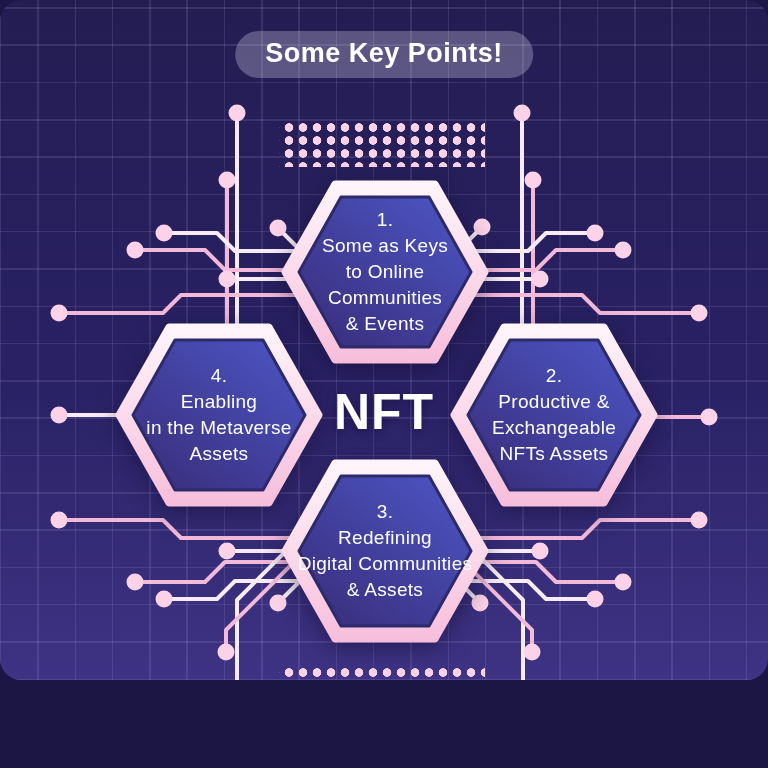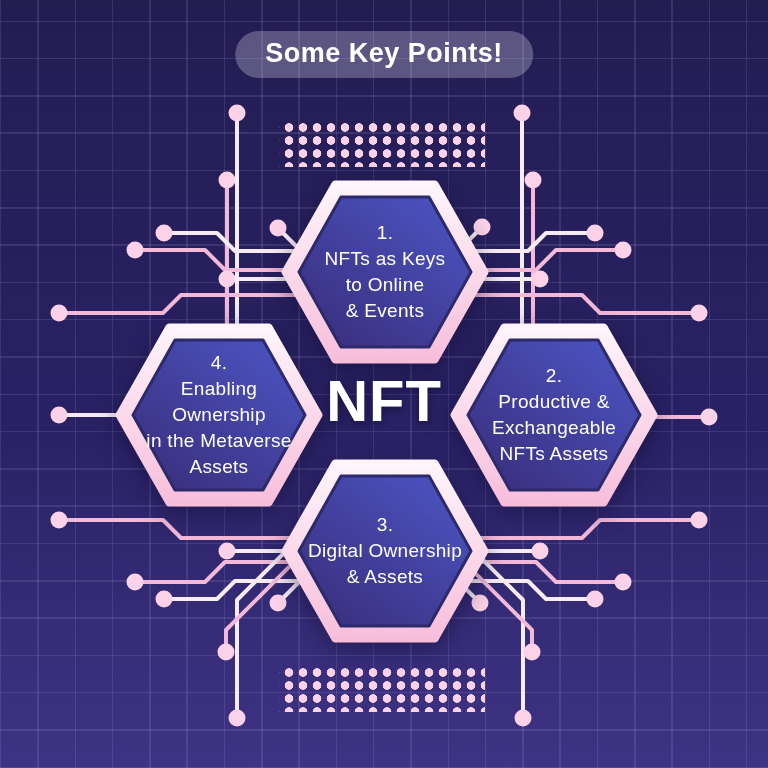--- a/index.html
+++ b/index.html
@@ -12,26 +12,27 @@
     --hex-border-top:#fff5fa;
     --hex-border-bottom:#f7bedb;
     --hex-fill-start:#4b53c0;
     --hex-fill-end:#3a2f7e;
     --hex-inner-stroke:#2c2a6a;
     --text-white:#ffffff;
     --pill-bg:rgba(238,232,252,0.28);
   }
   html,body{margin:0;padding:0;background:#1c1644;}
   .canvas{
-    position:relative;width:768px;height:768px;margin:0 auto;overflow:hidden;
+    position:relative;width:768px;height:680px;margin:0 auto;overflow:hidden;
     font-family:"Liberation Sans","DejaVu Sans",sans-serif;
     background-image:
       repeating-linear-gradient(0deg, rgba(185,175,235,.15) 0 1.5px, transparent 1.5px 37.3px),
       repeating-linear-gradient(90deg, rgba(185,175,235,.15) 0 1.5px, transparent 1.5px 37.3px),
       linear-gradient(180deg, var(--bg-top) 0%, var(--bg-mid) 55%, var(--bg-bottom) 100%);
+    border-radius: 21px;
   }
   .title-pill{
     position:absolute;left:50%;top:31px;transform:translateX(-50%);
     background:var(--pill-bg);
     border-radius:26px;padding:7px 30px 9px 30px;white-space:nowrap;
   }
   .title-pill .title-text{
     color:var(--text-white);font-size:27px;font-weight:700;letter-spacing:.5px;
   }
   .circuit{position:absolute;left:0;top:0;}
@@ -44,22 +45,22 @@
   .dot-matrix.bottom{left:279px;top:664px;}
   .hex{position:absolute;width:200px;height:176px;}
   .hex svg{position:absolute;left:-8px;top:-8px;filter:drop-shadow(0 6px 12px rgba(10,6,40,.45));}
   .hex-text{
     position:absolute;left:0;top:0;width:100%;height:100%;
     display:flex;flex-direction:column;align-items:center;justify-content:center;
     color:var(--text-white);font-size:19px;line-height:26px;font-weight:500;
     text-align:center;letter-spacing:.3px;
   }
   .center-label{
-    position:absolute;left:50%;top:400px;transform:translate(-50%,-50%);
-    color:var(--text-white);font-size:58px;font-weight:800;letter-spacing:1px;
+    position:absolute;left:50%;top:412px;transform:translate(-50%,-50%);
+    color:var(--text-white);font-size:50px;font-weight:800;letter-spacing:1px;
     text-shadow:0 3px 10px rgba(10,6,40,.5);
   }
 </style>
 </head>
 <body>
 
 <div class="canvas">
 
   <svg width="0" height="0" style="position:absolute">
     <defs>
@@ -156,22 +157,23 @@
     <span class="title-text">Some Key Points!</span>
   </div>
 
   <div class="hex" style="left:285px;top:184px">
     <svg width="216" height="192" viewBox="-8 -8 216 192">
       <polygon points="0,88 50,0 150,0 200,88 150,176 50,176" fill="url(#borderGrad)" stroke="url(#borderGrad)" stroke-width="7" stroke-linejoin="round"></polygon>
       <polygon points="14,88 56,13 144,13 186,88 144,163 56,163" fill="url(#fillGrad)" stroke="#2c2a6a" stroke-width="3" stroke-linejoin="round"></polygon>
     </svg>
     <div class="hex-text">
       <div>1.</div>
-      <div>NFTs as Keys</div>
+      <div>Some as Keys</div>
       <div>to Online</div>
+      <div>Communities</div>
       <div>&amp; Events</div>
     </div>
   </div>
 
   <div class="hex" style="left:454px;top:327px">
     <svg width="216" height="192" viewBox="-8 -8 216 192">
       <polygon points="0,88 50,0 150,0 200,88 150,176 50,176" fill="url(#borderGrad)" stroke="url(#borderGrad)" stroke-width="7" stroke-linejoin="round"></polygon>
       <polygon points="14,88 56,13 144,13 186,88 144,163 56,163" fill="url(#fillGrad)" stroke="#2c2a6a" stroke-width="3" stroke-linejoin="round"></polygon>
     </svg>
     <div class="hex-text">
@@ -182,34 +184,34 @@
     </div>
   </div>
 
   <div class="hex" style="left:285px;top:463px">
     <svg width="216" height="192" viewBox="-8 -8 216 192">
       <polygon points="0,88 50,0 150,0 200,88 150,176 50,176" fill="url(#borderGrad)" stroke="url(#borderGrad)" stroke-width="7" stroke-linejoin="round"></polygon>
       <polygon points="14,88 56,13 144,13 186,88 144,163 56,163" fill="url(#fillGrad)" stroke="#2c2a6a" stroke-width="3" stroke-linejoin="round"></polygon>
     </svg>
     <div class="hex-text">
       <div>3.</div>
-      <div>Digital Ownership</div>
+      <div>Redefining</div>
+      <div>Digital Communities</div>
       <div>&amp; Assets</div>
     </div>
   </div>
 
   <div class="hex" style="left:119px;top:327px">
     <svg width="216" height="192" viewBox="-8 -8 216 192">
       <polygon points="0,88 50,0 150,0 200,88 150,176 50,176" fill="url(#borderGrad)" stroke="url(#borderGrad)" stroke-width="7" stroke-linejoin="round"></polygon>
       <polygon points="14,88 56,13 144,13 186,88 144,163 56,163" fill="url(#fillGrad)" stroke="#2c2a6a" stroke-width="3" stroke-linejoin="round"></polygon>
     </svg>
     <div class="hex-text">
       <div>4.</div>
       <div>Enabling</div>
-      <div>Ownership</div>
       <div>in the Metaverse</div>
       <div>Assets</div>
     </div>
   </div>
 
   <div class="center-label">NFT</div>
 
 </div>
 
 </body></html>

